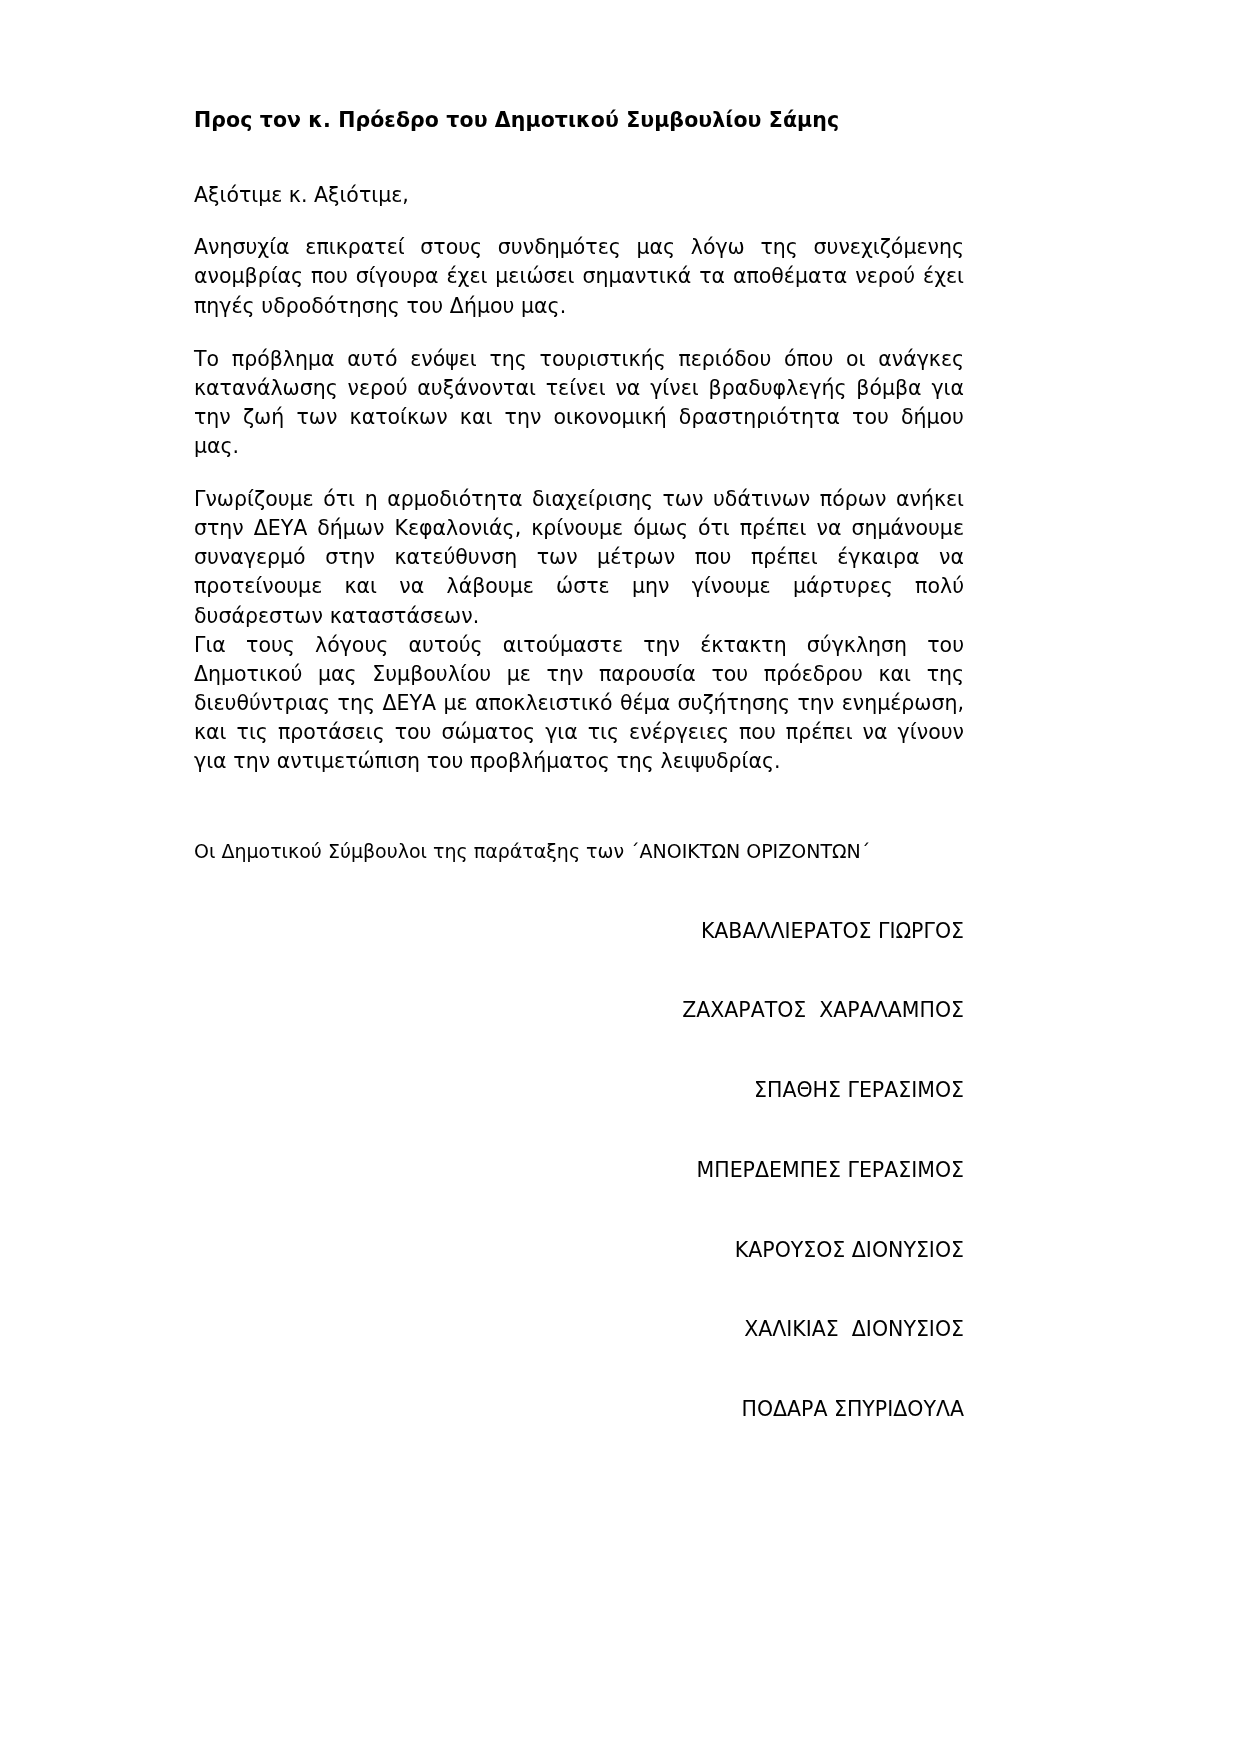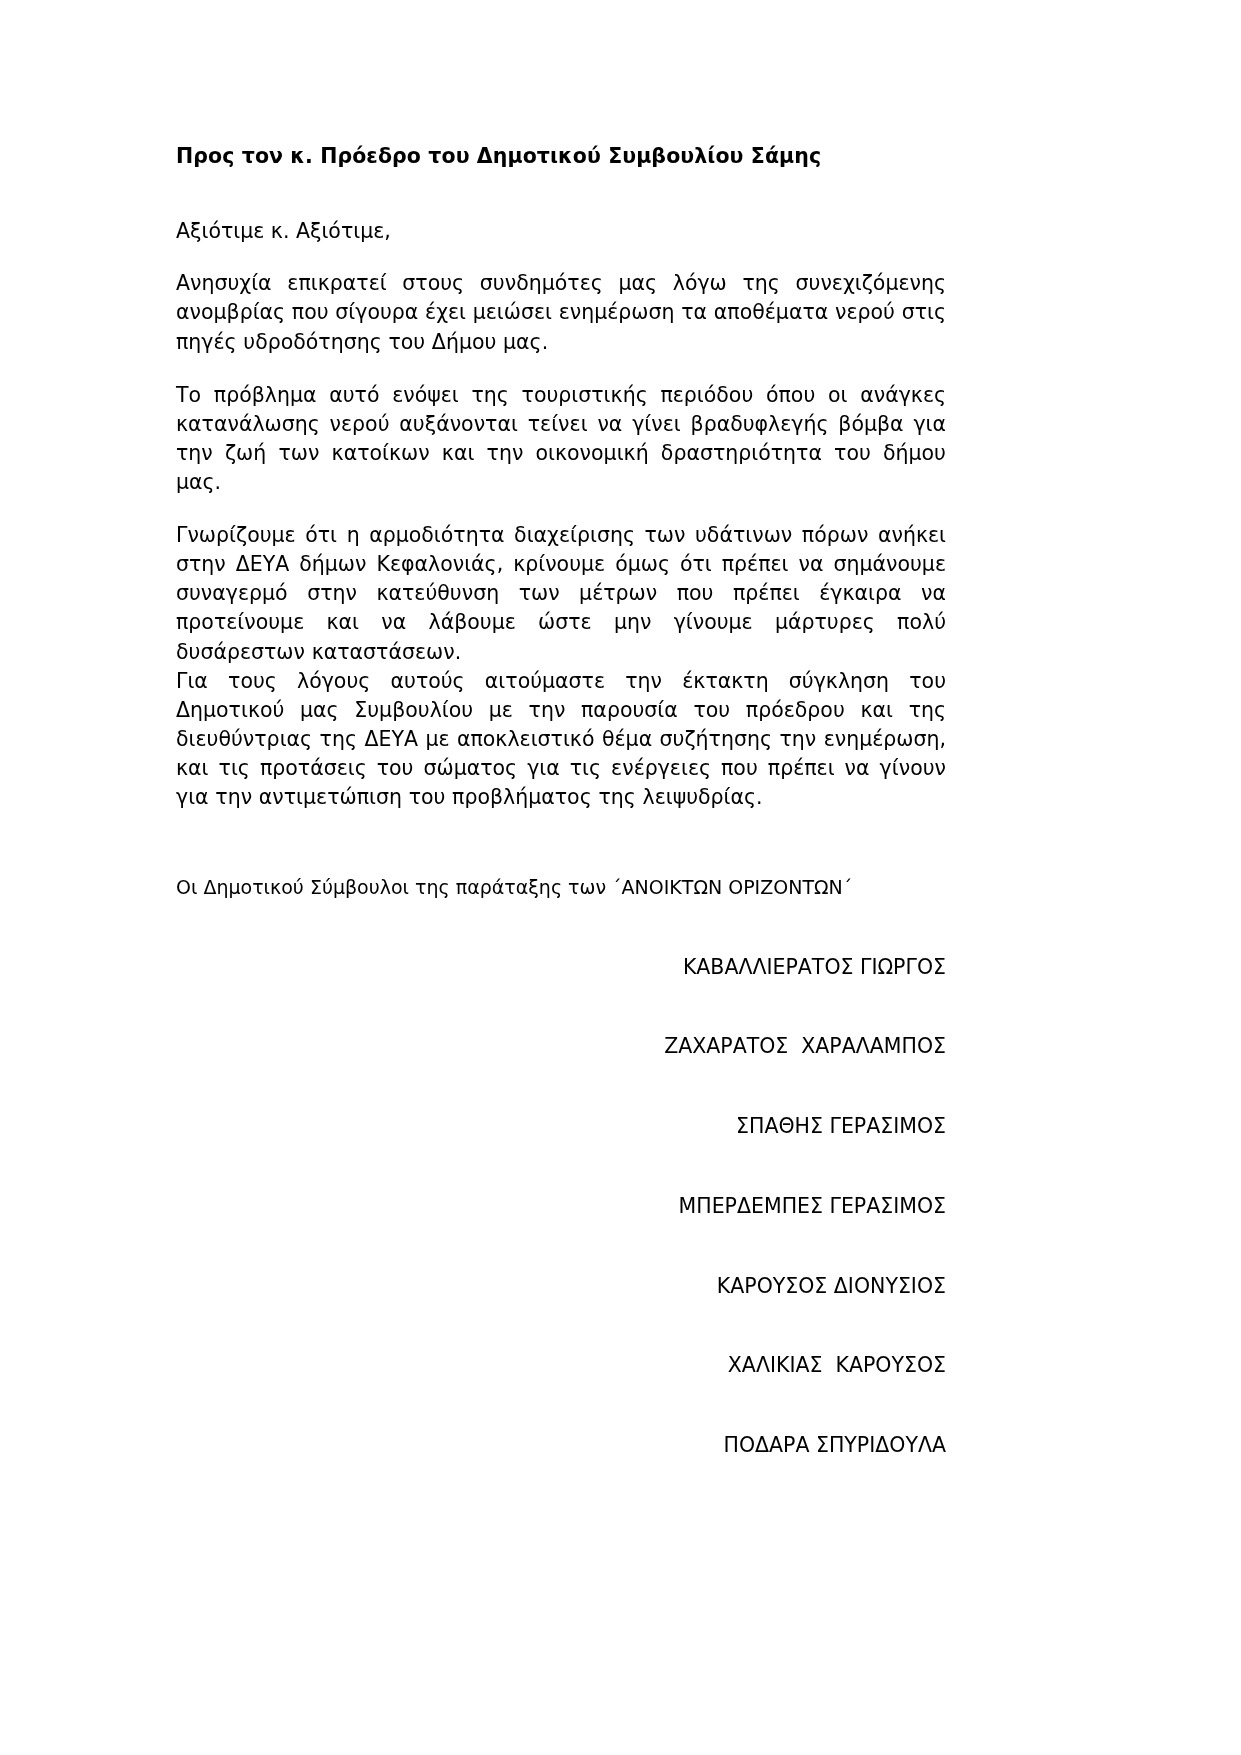--- a/index.html
+++ b/index.html
@@ -16,24 +16,23 @@
     position: relative;
     width: 1241px;
     height: 1755px;
     margin: 0 auto;
     background: #ffffff;
     box-sizing: border-box;
     overflow: hidden;
   }
   .content {
     position: absolute;
-    left: 176px;
+    left: 194px;
     top: 108px;
     width: 770px;
-    margin-top: 36px;
   }
   .doc-title {
     font-size: 20.5px;
     font-weight: bold;
     letter-spacing: 0.1px;
     line-height: 1.25;
     margin: 0;
   }
   .subtitle-wrap {
     margin-top: 52px;
@@ -96,36 +95,36 @@
 <body>
 
 <div class="page">
   <div class="content">
 
     <h1 class="doc-title">Προς τον κ. Πρόεδρο του Δημοτικού Συμβουλίου Σάμης</h1>
 
 
     <p class="salutation">Αξιότιμε κ. Αξιότιμε,</p>
 
-    <p class="para">Ανησυχία επικρατεί στους συνδημότες   μας   λόγω της συνεχιζόμενης ανομβρίας  που σίγουρα έχει μειώσει ενημέρωση τα αποθέματα νερού στις πηγές υδροδότησης του Δήμου μας.</p>
+    <p class="para">Ανησυχία επικρατεί στους συνδημότες   μας   λόγω της συνεχιζόμενης ανομβρίας  που σίγουρα έχει μειώσει σημαντικά τα αποθέματα νερού έχει πηγές υδροδότησης του Δήμου μας.</p>
 
     <p class="para">Το πρόβλημα αυτό ενόψει της τουριστικής περιόδου όπου οι ανάγκες κατανάλωσης νερού αυξάνονται τείνει να γίνει βραδυφλεγής βόμβα για την ζωή των κατοίκων και την οικονομική δραστηριότητα του δήμου μας.</p>
 
     <p class="para">Γνωρίζουμε ότι  η αρμοδιότητα διαχείρισης των  υδάτινων  πόρων ανήκει στην ΔΕΥΑ δήμων Κεφαλονιάς, κρίνουμε όμως ότι πρέπει να σημάνουμε συναγερμό  στην  κατεύθυνση  των  μέτρων  που  πρέπει  έγκαιρα  να προτείνουμε   και να λάβουμε ώστε   μην γίνουμε μάρτυρες πολύ δυσάρεστων καταστάσεων.</p>
 
     <p class="para tight">Για τους λόγους    αυτούς αιτούμαστε την έκτακτη σύγκληση του Δημοτικού  μας Συμβουλίου   με την παρουσία του πρόεδρου και της διευθύντριας της ΔΕΥΑ με αποκλειστικό θέμα συζήτησης την ενημέρωση, και τις προτάσεις  του σώματος για τις ενέργειες που πρέπει να γίνουν για την αντιμετώπιση  του προβλήματος της λειψυδρίας.</p>
 
 
 
     <p class="group-line">Οι Δημοτικού  Σύμβουλοι της παράταξης των  ΄ΑΝΟΙΚΤΩΝ ΟΡΙΖΟΝΤΩΝ΄</p>
 
     <div class="signatures">
       <p class="signature">ΚΑΒΑΛΛΙΕΡΑΤΟΣ ΓΙΩΡΓΟΣ</p>
       <p class="signature">ΖΑΧΑΡΑΤΟΣ  ΧΑΡΑΛΑΜΠΟΣ</p>
       <p class="signature">ΣΠΑΘΗΣ ΓΕΡΑΣΙΜΟΣ</p>
       <p class="signature">ΜΠΕΡΔΕΜΠΕΣ ΓΕΡΑΣΙΜΟΣ</p>
       <p class="signature">ΚΑΡΟΥΣΟΣ ΔΙΟΝΥΣΙΟΣ</p>
-      <p class="signature">ΧΑΛΙΚΙΑΣ  ΚΑΡΟΥΣΟΣ</p>
+      <p class="signature">ΧΑΛΙΚΙΑΣ  ΔΙΟΝΥΣΙΟΣ</p>
       <p class="signature">ΠΟΔΑΡΑ ΣΠΥΡΙΔΟΥΛΑ</p>
     </div>
 
   </div>
 </div>
 
 </body></html>

